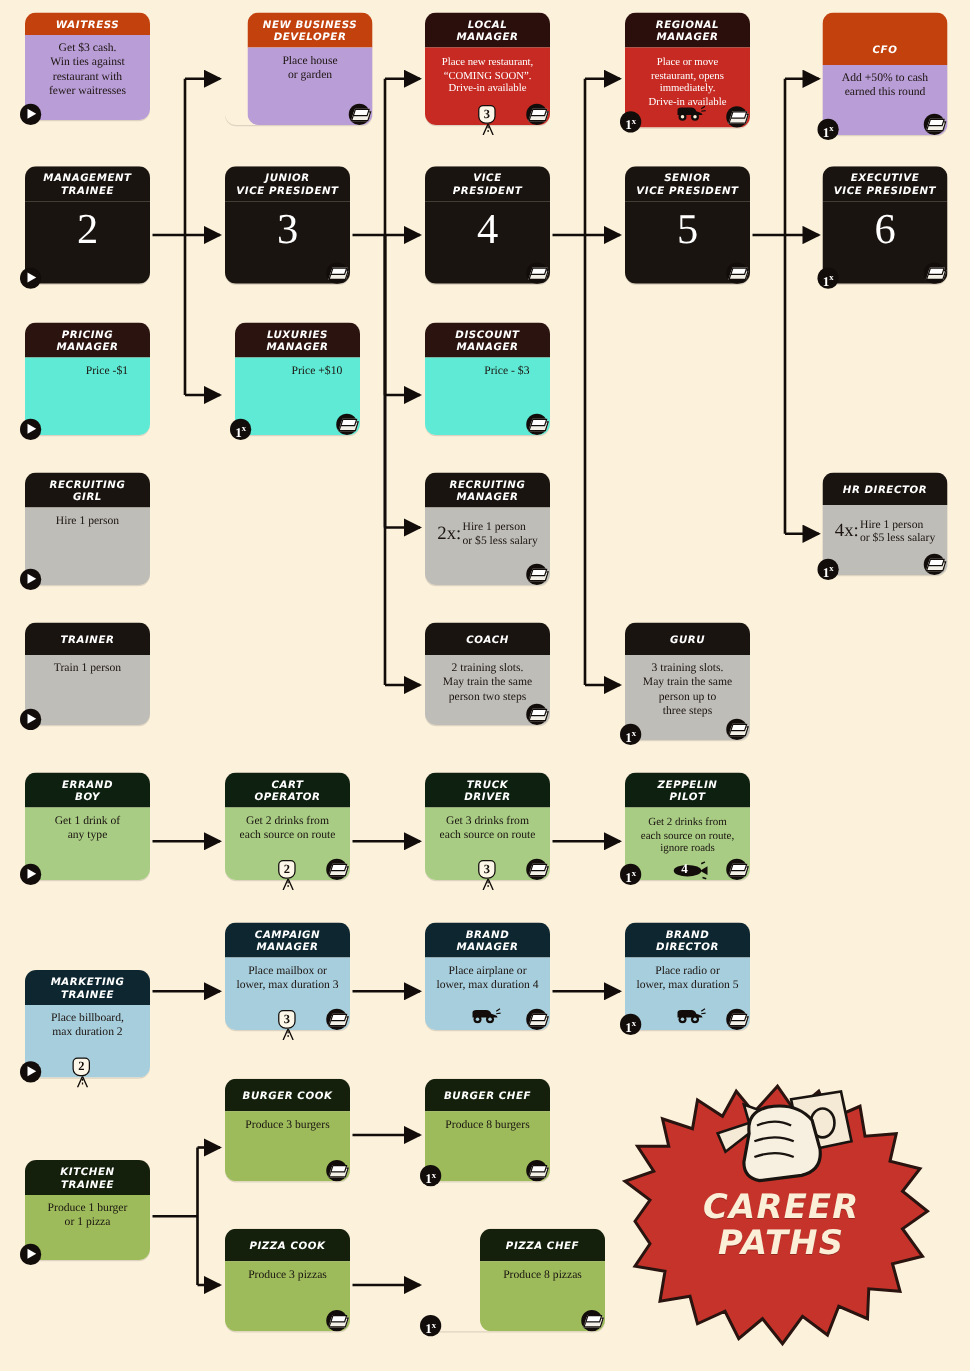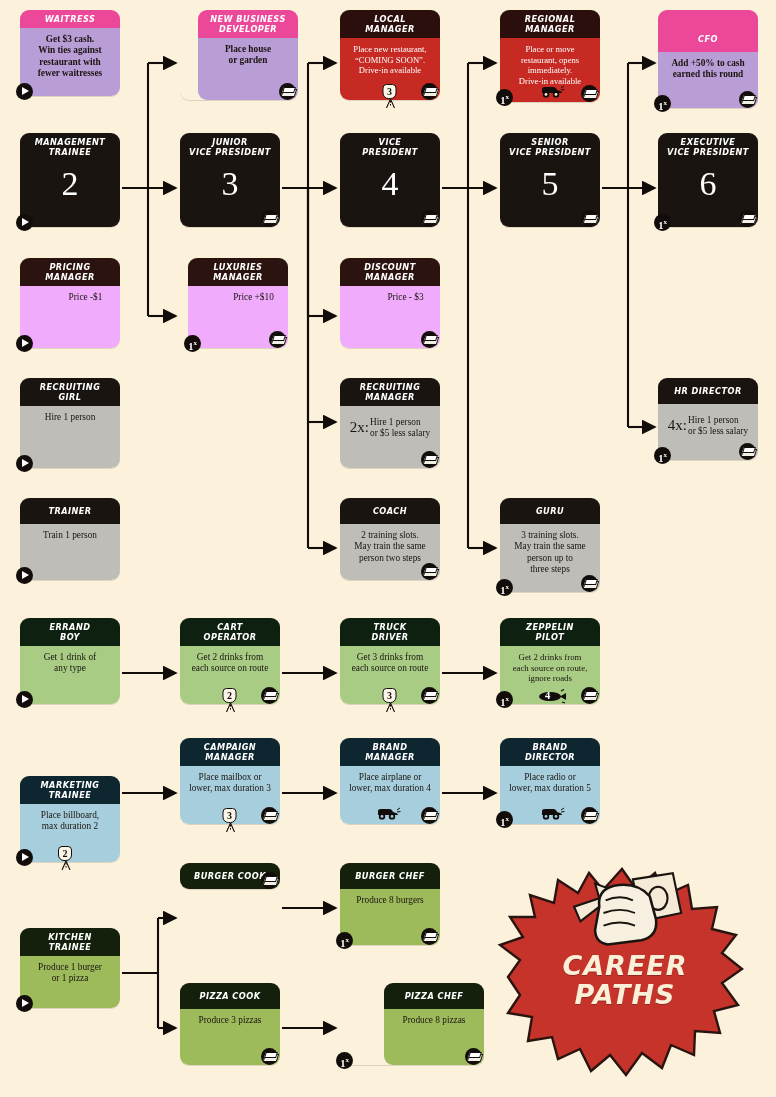--- a/index.html
+++ b/index.html
@@ -71,27 +71,27 @@
   }
   .card .body .mtxt{
     display:inline-block;
     vertical-align:middle;
     text-align:left;
     font-size:9.3px;
     line-height:10.6px;
   }
 
   
-  .c-purple .body{background:#B99DD6;font-weight:bold;}
-  .c-purple .hdr{background:#ec4899;}
+  .c-purple .body{background:#B99DD6;}
+  .c-purple .hdr{background:#c2410c;}
   .c-black .body{background:#1a1410;}
   .c-black .hdr{background:#1a1410;}
   .c-red  .body{background:#C62A22;color:#fff;}
   .c-red  .hdr{background:#2a0f0c;}
-  .c-salmon .body{background:#f0abfc;padding-left:36px;}
+  .c-salmon .body{background:#5eead4;padding-left:36px;}
   .c-salmon .hdr{background:#2b1410;}
   .c-gray .body{background:#BFBDB8;}
   .c-gray .hdr{background:#1a1410;}
   .c-green .body{background:#A8CC84;}
   .c-green .hdr{background:#0e2010;}
   .c-blue .body{background:#A7CEDD;}
   .c-blue .hdr{background:#0d2630;}
   .c-olive .body{background:#9DBB5B;}
   .c-olive .hdr{background:#14200c;}
 
@@ -719,20 +719,21 @@
     <div class="badges">
       <div class="bdg left">
           <div class="tok-play"></div>
         </div>
     </div>
   </div>
 
   <div class="card c-olive" style="left:180px;top:863px;">
     <div class="inner">
       <div class="hdr" style="padding:8px 3px 8px">BURGER COOK</div>
+      <div class="body" style="min-height:56px">Produce 3 burgers</div>
     </div>
     <div class="badges">
       <div class="bdg right">
           <div class="tok-money"></div>
         </div>
     </div>
   </div>
 
   <div class="card c-olive" style="left:340px;top:863px;">
     <div class="inner">

